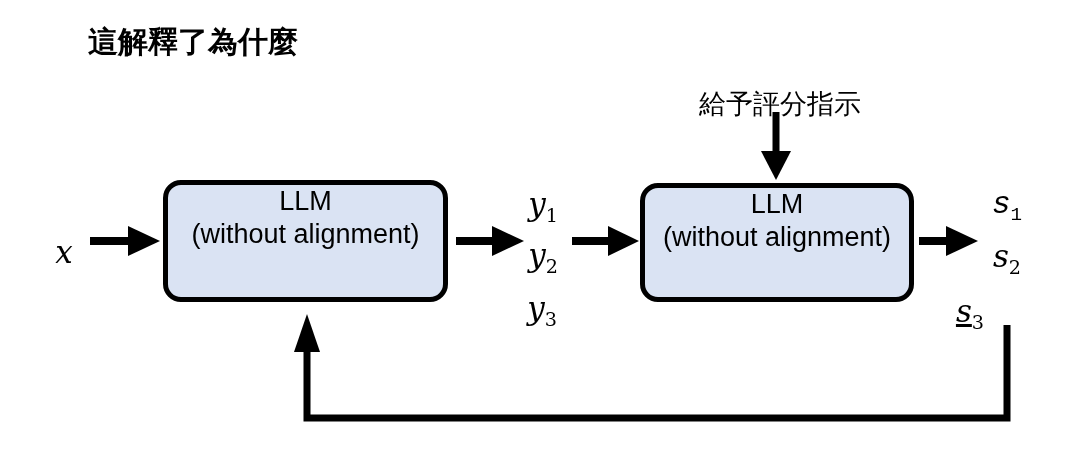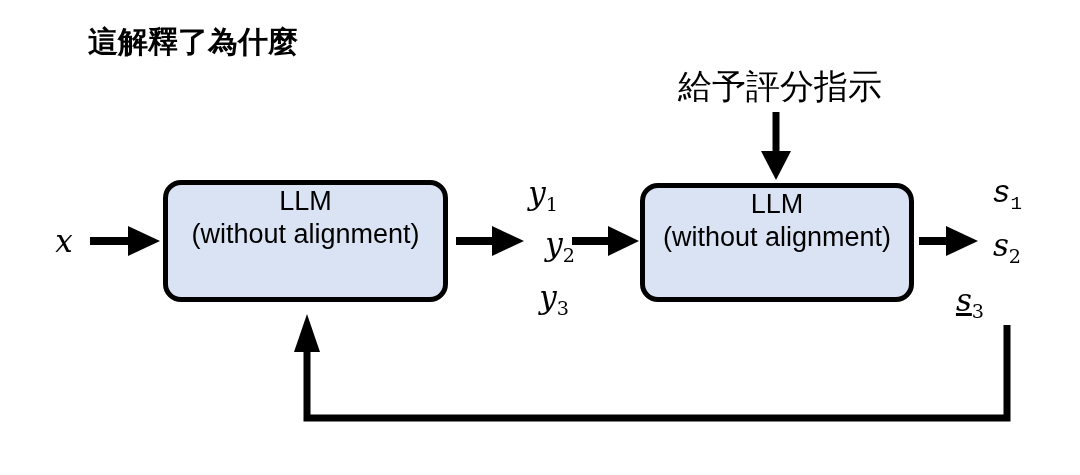--- a/index.html
+++ b/index.html
@@ -17,23 +17,23 @@
     left: 88px;
     top: 22px;
     font-size: 30px;
     font-weight: 700;
     line-height: 39px;
     white-space: nowrap;
   }
   .instr-label {
     position: absolute;
     left: 780px;
-    top: 87px;
+    top: 104px;
     transform: translate(-50%, -50%);
-    font-size: 34px;
+    font-size: 27px;
     font-weight: 400;
     white-space: nowrap;
     text-align: right;
   }
   .llm-box {
     position: absolute;
     box-sizing: border-box;
     background: var(--box-fill, #dae3f3);
     border: 5px solid var(--box-border, #000000);
     border-radius: 18px;
@@ -46,20 +46,21 @@
   }
   .box-generator { left: 163px; top: 180px; width: 285px; height: 122px; }
   .box-evaluator { left: 640px; top: 183px; width: 274px; height: 119px; }
   .math {
     position: absolute;
     transform: translate(-50%, -50%);
     font-family: "DejaVu Serif", serif;
     font-style: italic;
     font-size: 31px;
     white-space: nowrap;
+    margin-top: 11px;
   }
   .math sub {
     font-style: normal;
     font-size: 0.62em;
     line-height: 0;
   }
   .arrows-layer {
     position: absolute;
     left: 0; top: 0;
     width: 1080px; height: 475px;
@@ -89,24 +90,24 @@
   </div>
 
   <div class="llm-box box-generator">
     <div>LLM</div>
     <div>(without alignment)</div>
   </div>
 
   <div class="math" style="left:543px; top:193px;">
     <span>y</span><sub>1</sub>
   </div>
-  <div class="math" style="left:560px; top:244px;">
+  <div class="math" style="left:543px; top:244px;">
     <span>y</span><sub>2</sub>
   </div>
-  <div class="math" style="left:554px; top:297px;">
+  <div class="math" style="left:542px; top:297px;">
     <span>y</span><sub>3</sub>
   </div>
 
   <div class="llm-box box-evaluator">
     <div>LLM</div>
     <div>(without alignment)</div>
   </div>
 
   <div class="math" style="left:1007px; top:193px;font-family:Liberation Mono, monospace;">
     <span>s</span><sub>1</sub>

